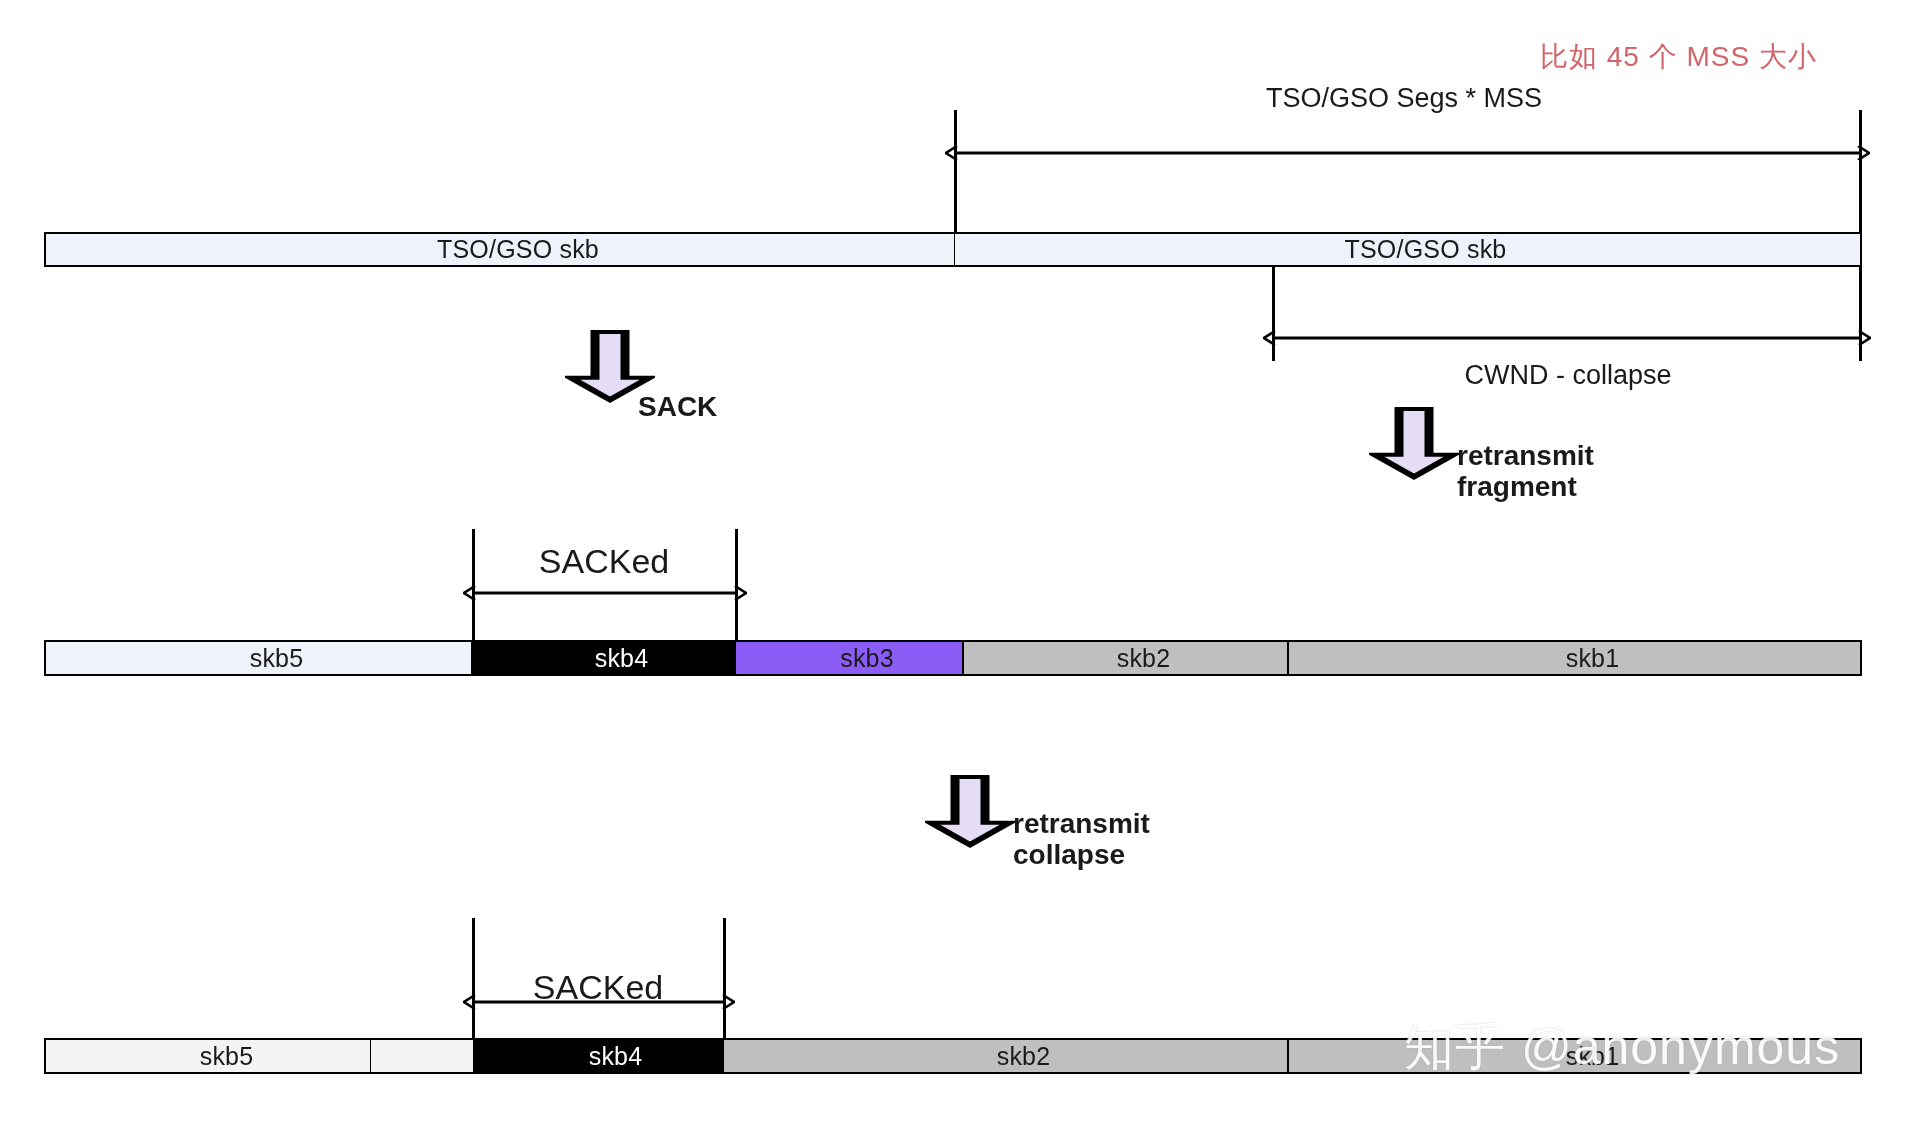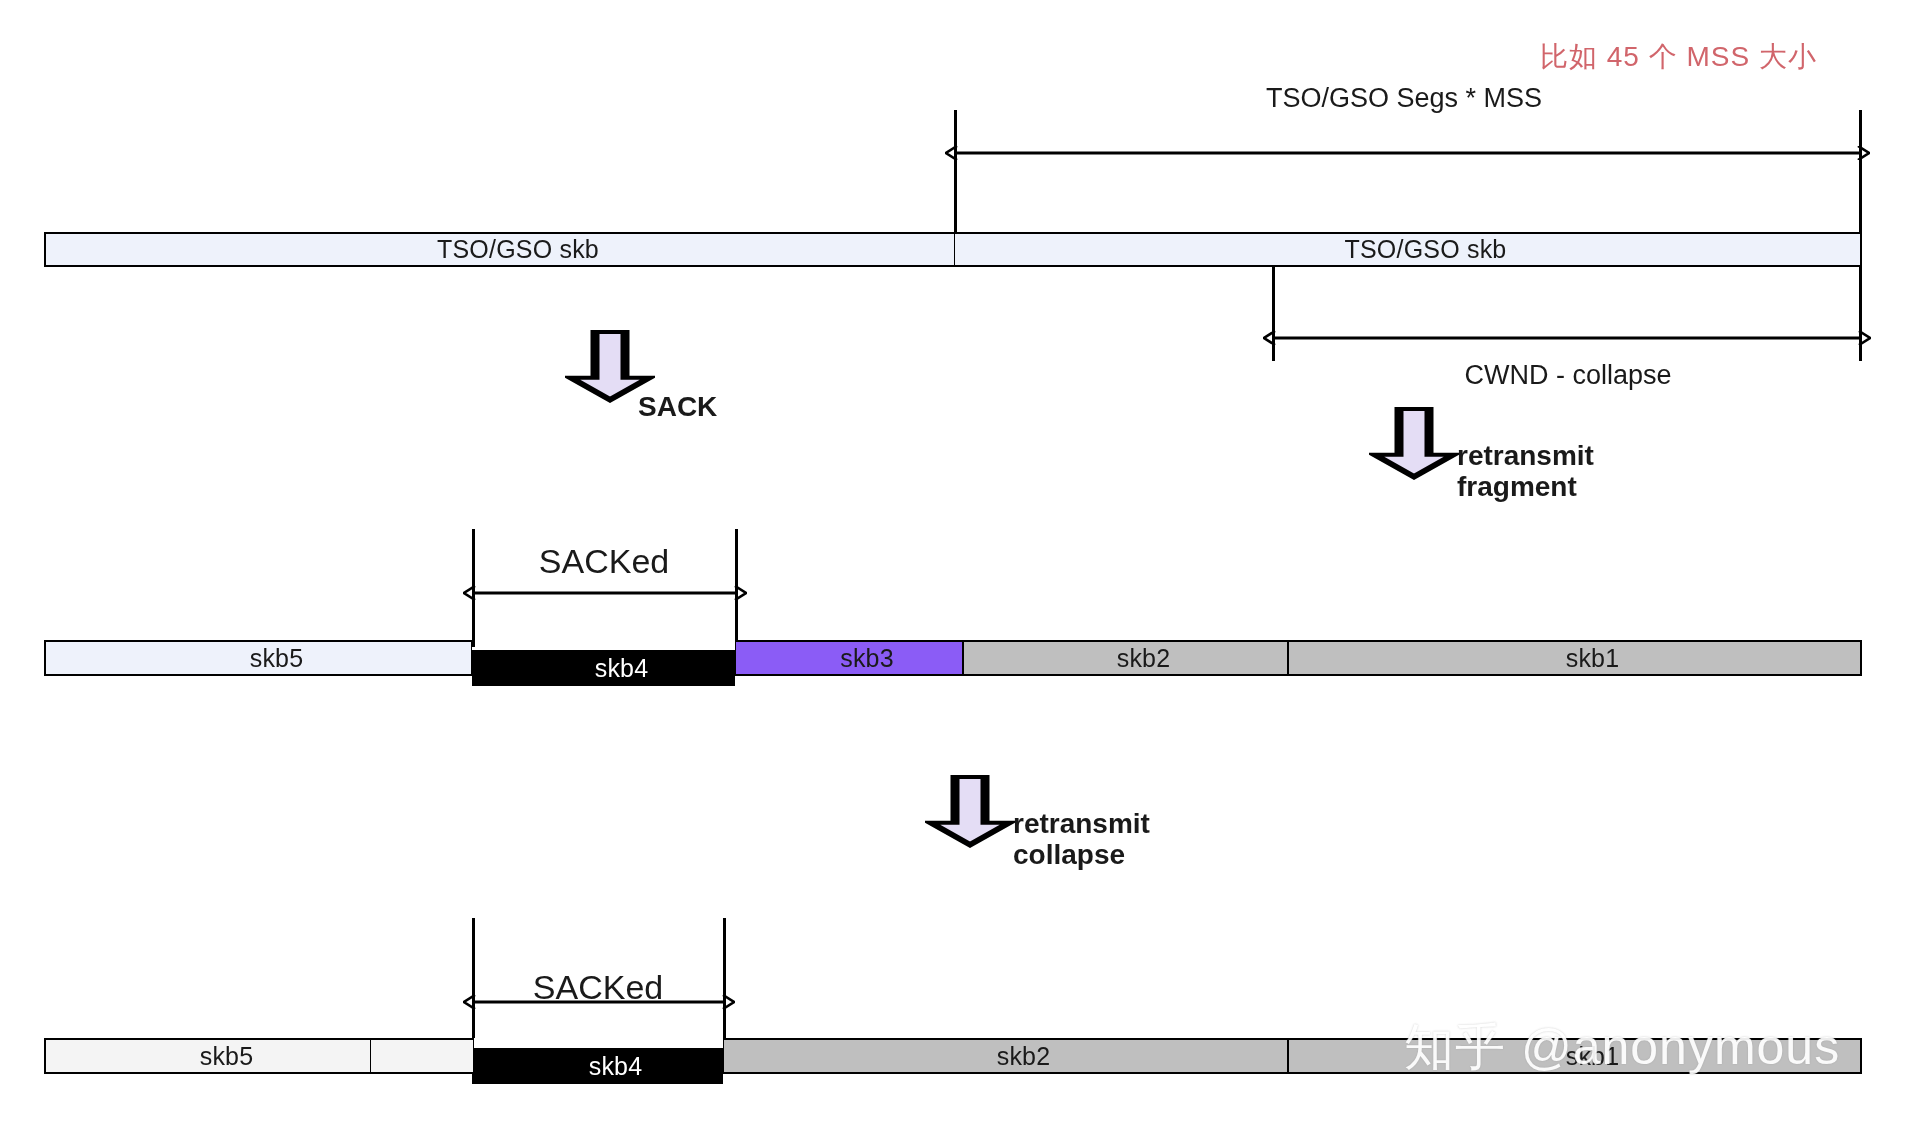--- a/index.html
+++ b/index.html
@@ -25,21 +25,21 @@
     border: 2px solid #000000;
     display: flex;
     align-items: center;
     justify-content: center;
     font-size: 25px;
     color: #1a1a1a;
     letter-spacing: .2px;
     white-space: nowrap;
     padding-left: 36px;
   }
-  .bar.dark { color: #ffffff; margin-top: 10px; }
+  .bar.dark { color: #ffffff; }
   .bar.mid { border-left-width: 1px; border-right-width: 1px; }
   .bar.first { border-right-width: 1px; }
   .bar.last  { border-left-width: 1px; }
 
   
   .vline {
     position: absolute;
     width: 3px;
     background: #000000;
   }

